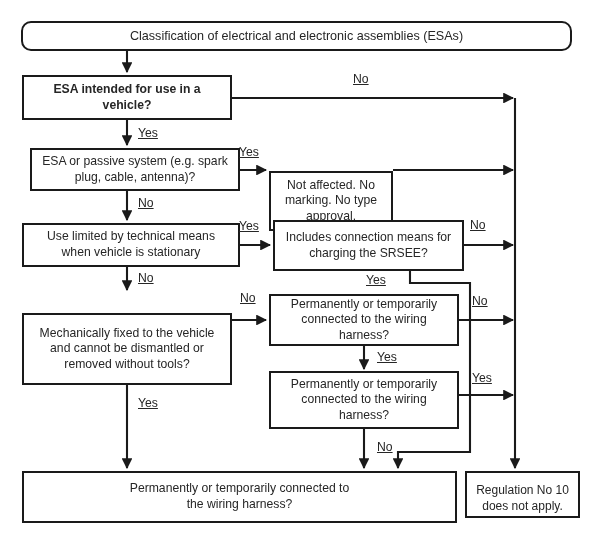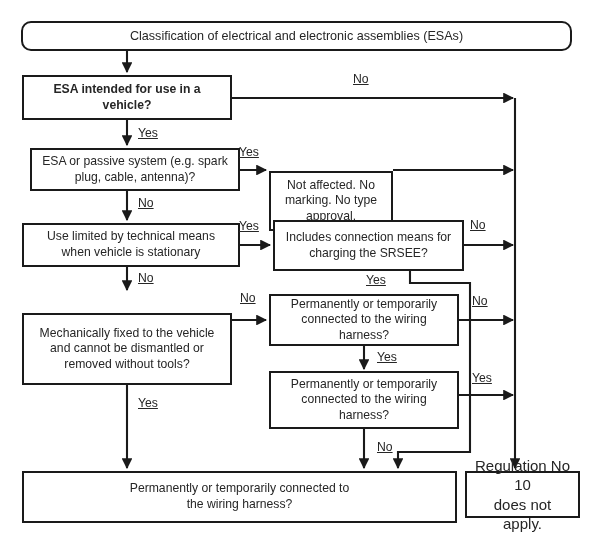--- a/index.html
+++ b/index.html
@@ -45,21 +45,21 @@
   .edge-label {
     position: absolute;
     color: #262626;
     background: transparent;
     z-index: 4;
     white-space: nowrap;
     text-decoration: underline;
   }
   .fs13 { font-size: 12.6px; border-radius: 10px; }
   .fs12 { font-size: 12.2px; }
-  .fs11 { font-size: 15px; }
+  .fs11 { font-size: 12px; align-items: flex-end; }
 </style>
 </head>
 <body>
 
 <div id="flowchart-root">
 
   <svg id="flow-svg" viewBox="0 0 605 533" xmlns="http://www.w3.org/2000/svg">
     <defs>
       <marker id="arrow" viewBox="0 0 10 10" refX="9" refY="5" markerWidth="5.2" markerHeight="5.2" orient="auto-start-reverse">
         <path d="M 0 0 L 10 5 L 0 10 z" fill="#1a1a1a"></path>

